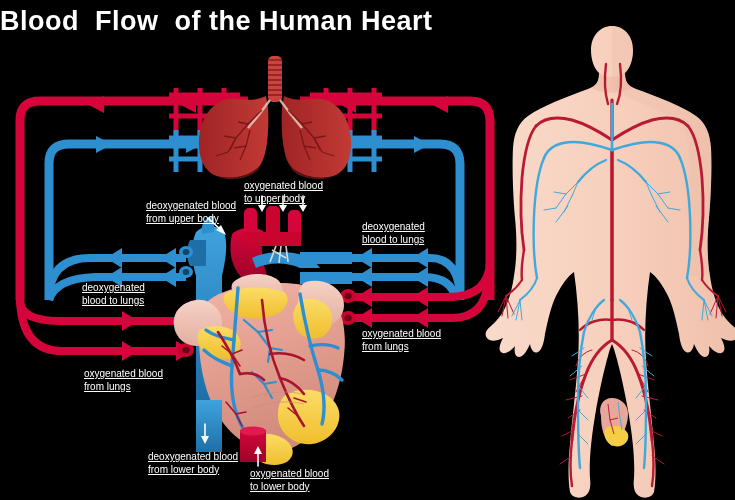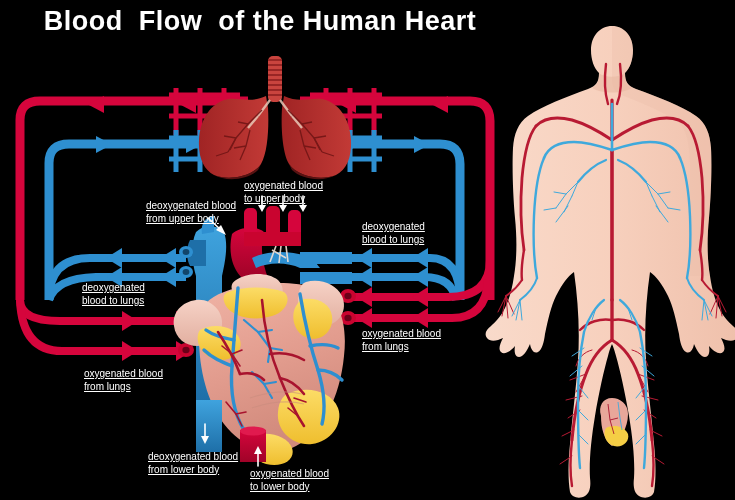--- a/index.html
+++ b/index.html
@@ -1,18 +1,18 @@
 <!DOCTYPE html>
 <html><head>
 <meta charset="utf-8">
 <style>
   html,body{margin:0;padding:0;background:#000;}
   #stage{position:relative;width:735px;height:500px;background:#000;overflow:hidden;
          font-family:"Liberation Sans",sans-serif;}
-  #title{position:absolute;left:0;top:6px;width:520px;text-align:center;color:#fff;
+  #title{position:absolute;left:0;top:6px;width:520px;color:#fff;
          font-size:27px;font-weight:bold;letter-spacing:.5px;white-space:pre;}
   .lbl{position:absolute;color:#fff;font-size:10px;line-height:12.5px;white-space:pre;text-decoration:underline;}
   svg{position:absolute;left:0;top:0;}
 </style>
 </head>
 <body>
 
 <div id="stage">
 
   <div id="title">Blood  Flow  of the Human Heart</div>

